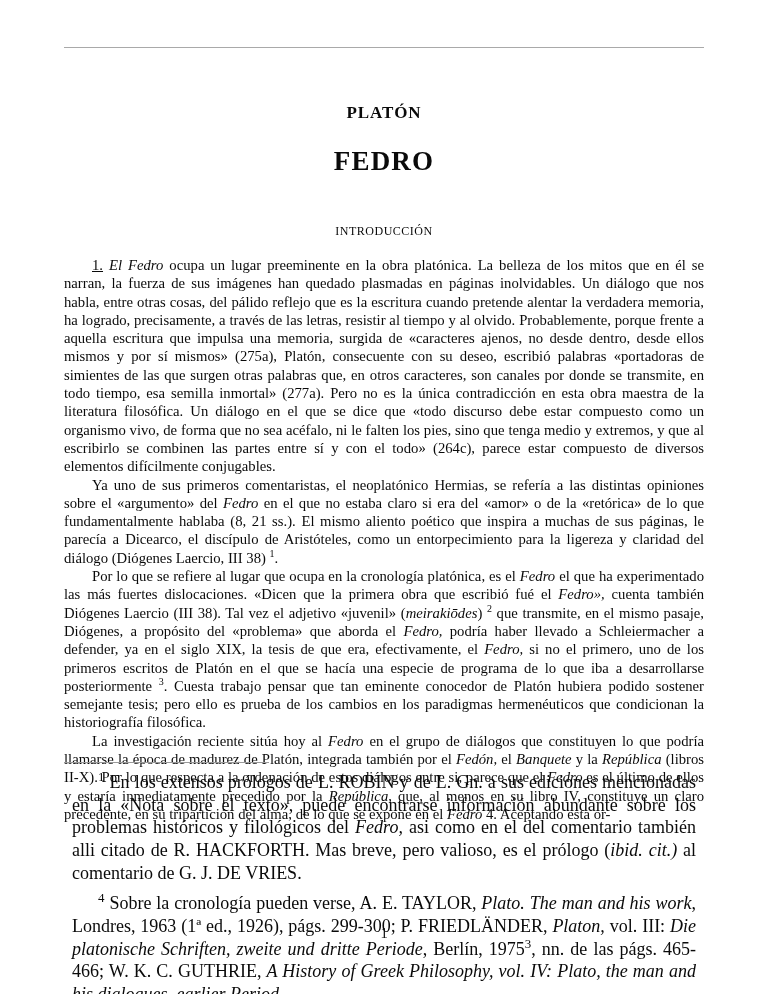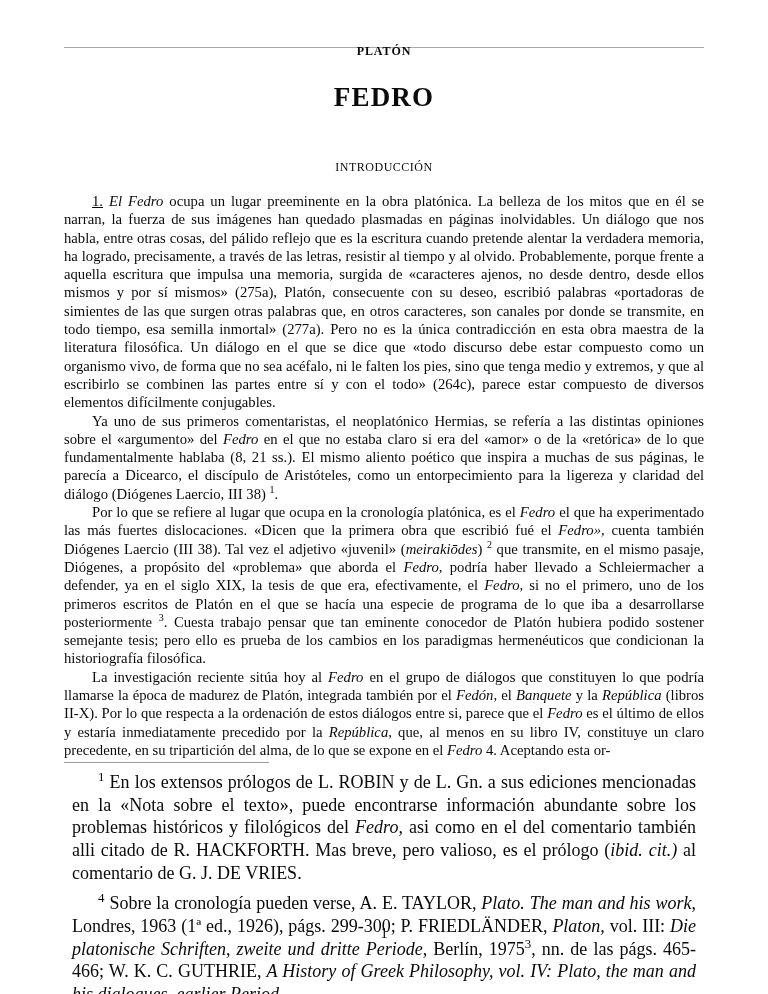--- a/index.html
+++ b/index.html
@@ -35,24 +35,24 @@
     left: 64px;
     top: 47px;
     width: 640px;
     height: 0;
     border-top: 1px solid #a9a9a9;
   }
 
   .author {
     margin: 0;
     text-align: center;
-    font-size: 12px;
+    font-size: 17px;
     font-weight: bold;
     letter-spacing: 0.9px;
-    padding-top: 44px;
+    padding-top: 103px;
   }
   .work-title {
     margin: 0;
     text-align: center;
     font-size: 27px;
     font-weight: bold;
     letter-spacing: 1.2px;
     padding-top: 23px;
   }
   .section-head {

